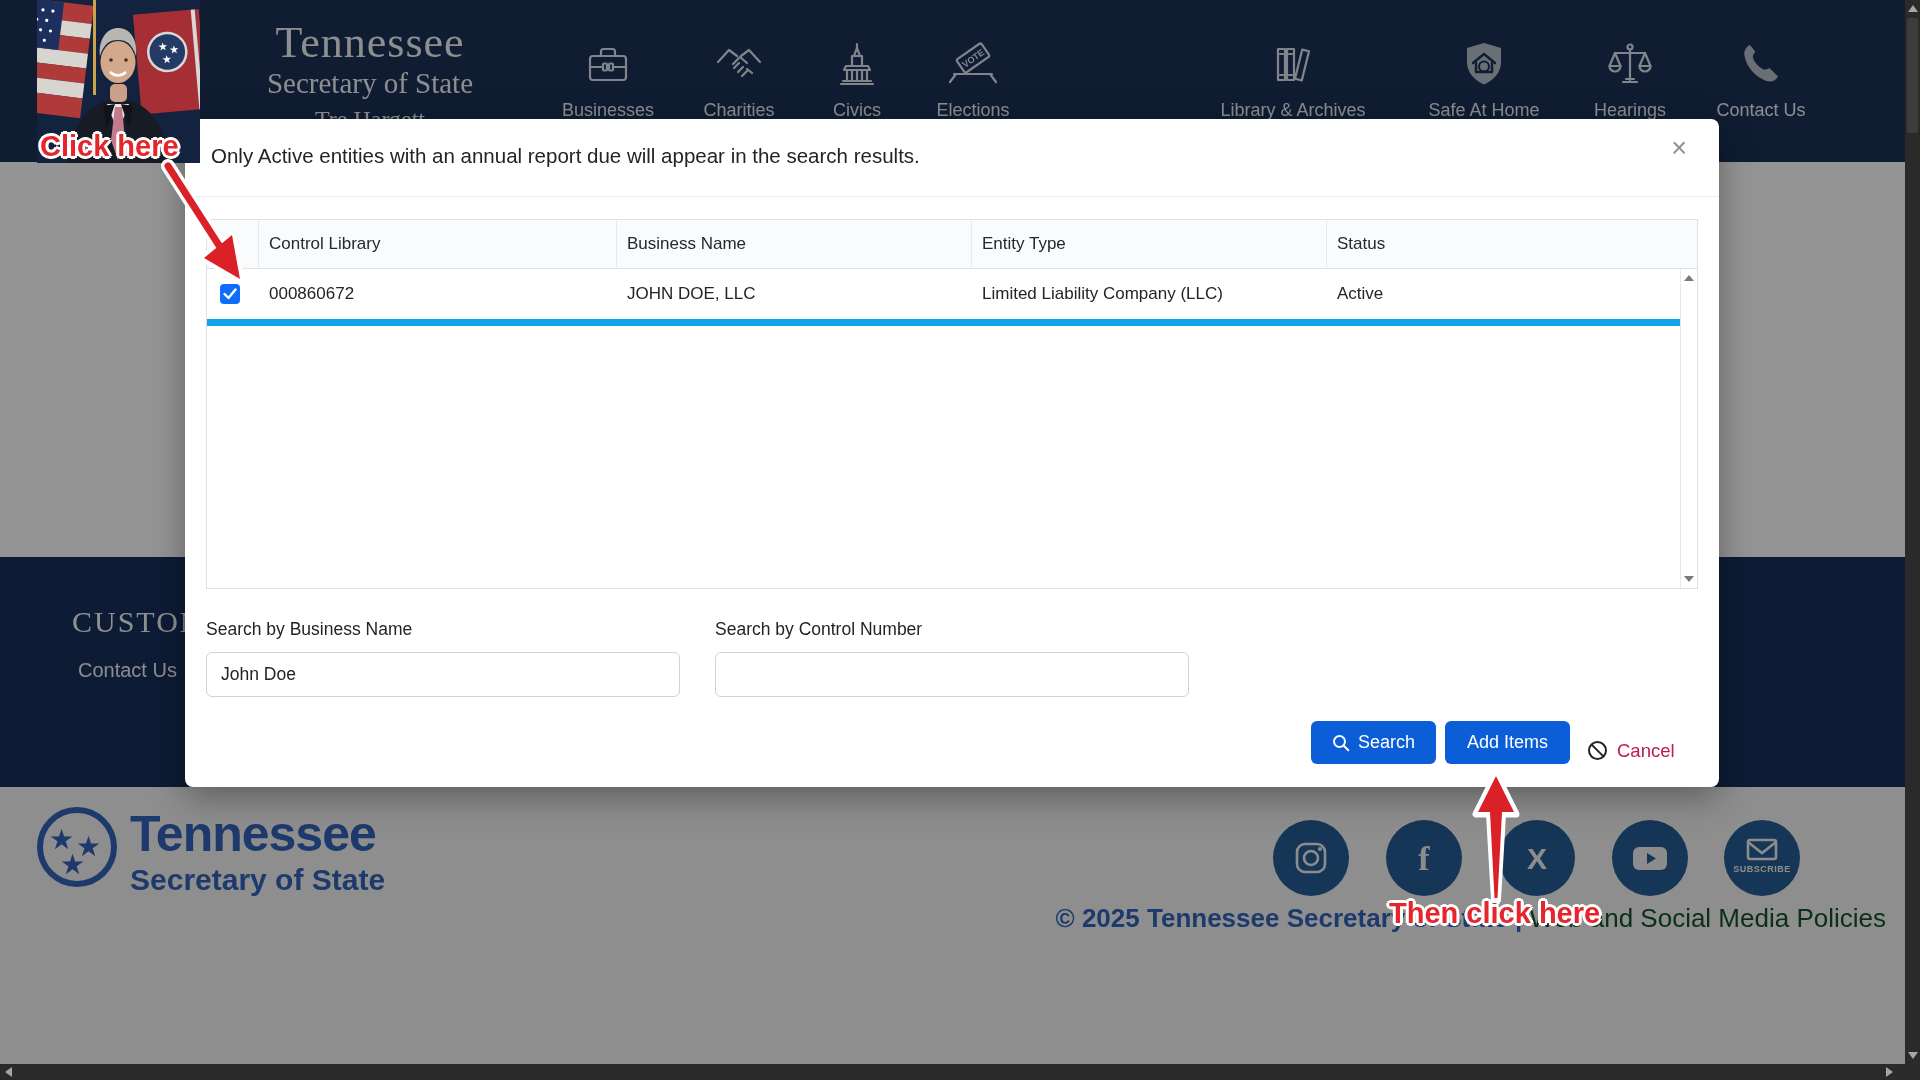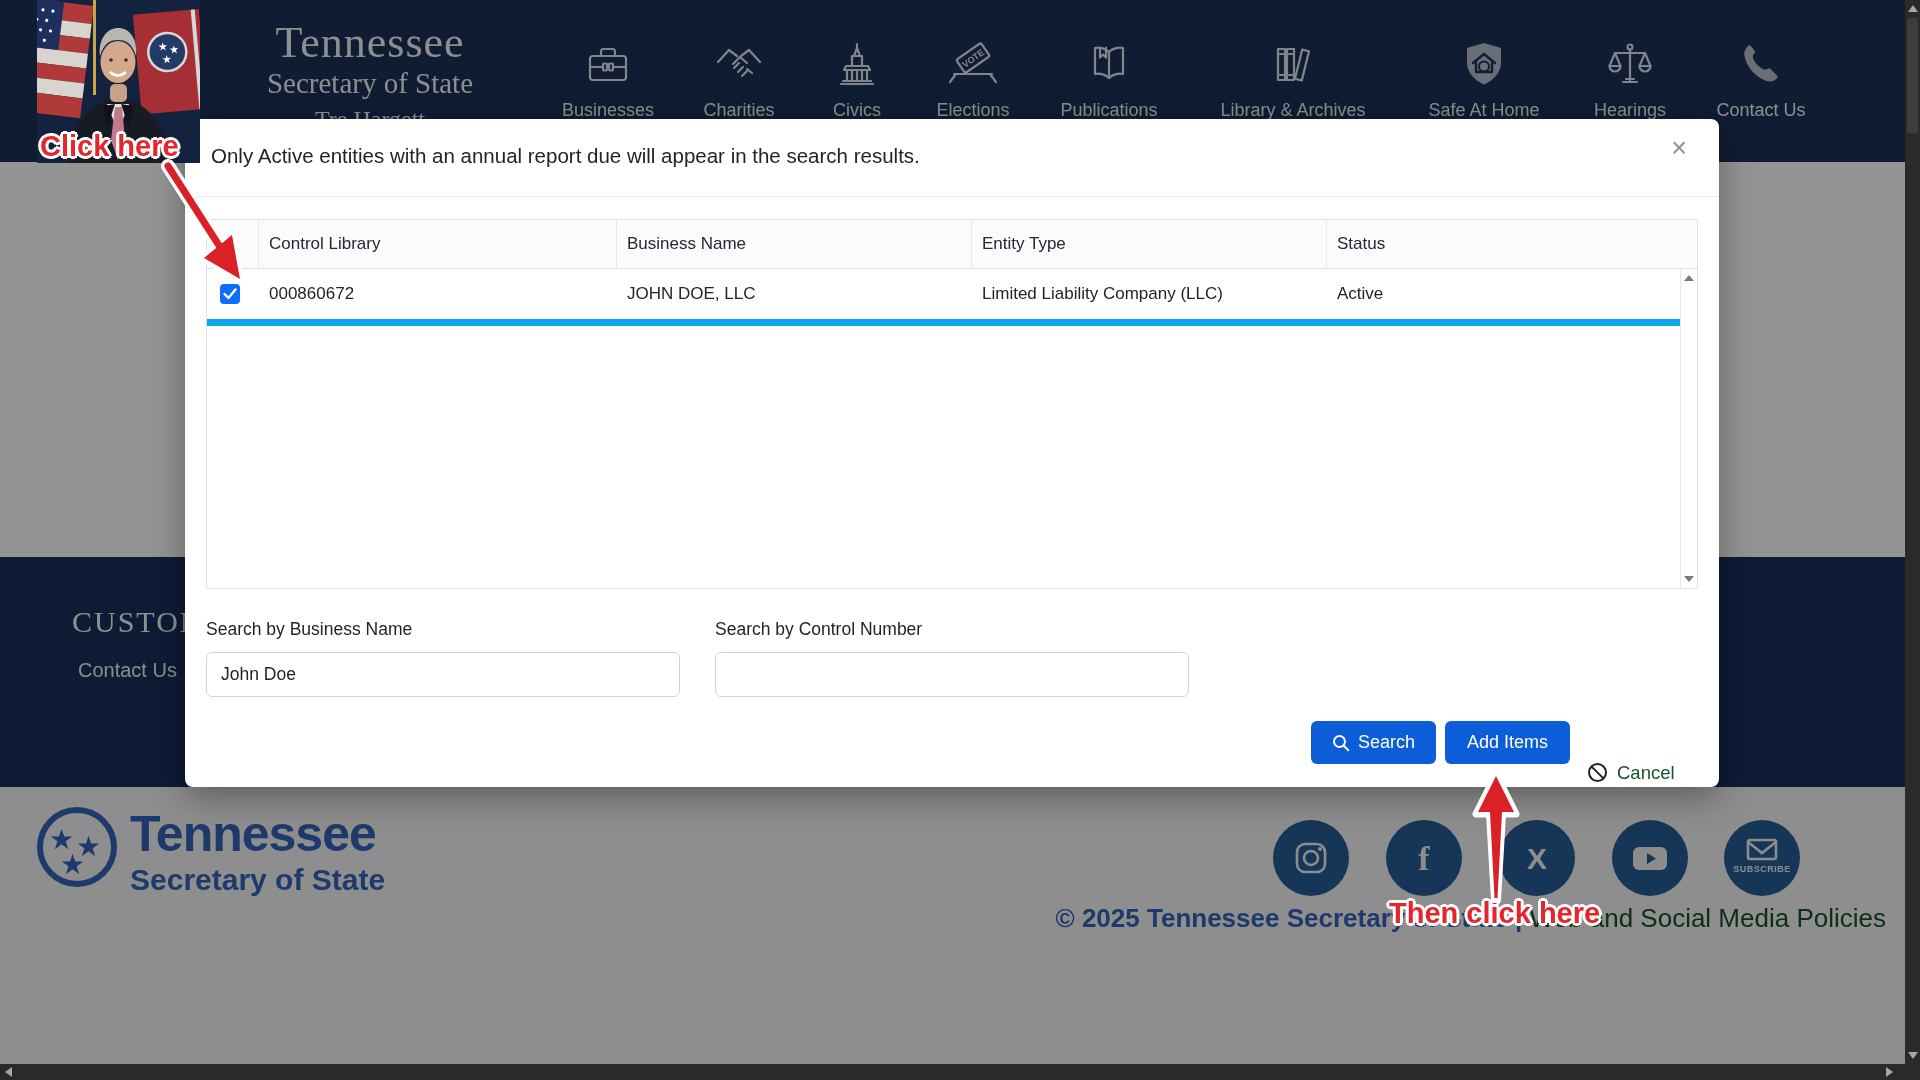--- a/index.html
+++ b/index.html
@@ -61,21 +61,21 @@
             border-right:5px solid transparent;border-bottom:6px solid #7a7a7a;}
   .tri-down-s{position:absolute;left:3px;bottom:6px;width:0;height:0;border-left:5px solid transparent;
             border-right:5px solid transparent;border-top:6px solid #7a7a7a;}
 
   .field-label{position:absolute;font-size:17.5px;color:#212529;top:500px;}
   .field{position:absolute;top:533px;width:474px;height:45px;border:1px solid #ced4da;border-radius:6px;
          font-size:17.5px;color:#212529;padding:0 14px;box-sizing:border-box;font-family:"Liberation Sans",sans-serif;outline:none;}
   .btn{position:absolute;top:602px;height:43px;border:none;border-radius:6px;background:#0b5ed7;color:#fff;
        font-size:18px;display:flex;align-items:center;justify-content:center;gap:8px;cursor:pointer;
        font-family:"Liberation Sans",sans-serif;}
-  .btn-cancel{position:absolute;top:632px;height:43px;background:none;border:none;color:#14532d;font-size:18.5px;
+  .btn-cancel{position:absolute;top:610px;height:43px;background:none;border:none;color:#be185d;font-size:18.5px;
        display:flex;align-items:center;gap:9px;cursor:pointer;font-family:"Liberation Sans",sans-serif;}
 
   
   .anno{z-index:30;position:absolute;}
   .photo{left:37px;top:0;width:163px;height:163px;}
   .red-note{font-size:29px;font-weight:bold;color:#e6242b;white-space:nowrap;
     text-shadow:-2px -2px 0 #fff,2px -2px 0 #fff,-2px 2px 0 #fff,2px 2px 0 #fff,
                 -3px 0 0 #fff,3px 0 0 #fff,0 -3px 0 #fff,0 3px 0 #fff;}
   .note1{left:40px;top:130px;}
   .note2{left:1389px;top:897px;}
@@ -155,30 +155,20 @@
             <rect x="13" y="14" width="30" height="16" rx="2"></rect>
             <text x="28" y="25.5" text-anchor="middle" font-size="9" font-weight="bold" fill="#dfe6ef" stroke="none" font-family="Liberation Sans, sans-serif">VOTE</text>
           </g>
           <path d="M9 38 h38"></path>
           <path d="M5 46 l6 -8 M51 46 l-6 -8"></path>
         </svg>
       </div>
       <div class="nav-label">Elections</div>
     </div>
 
-    <div class="nav-item" style="left:1109px">
-      <div class="nav-icon">
-        <svg width="56" height="56" viewBox="0 0 56 56">
-          <path d="M28 16 c-4 -4 -10 -5 -14 -4 v26 c4 -1 10 0 14 4 c4 -4 10 -5 14 -4 v-26 c-4 -1 -10 0 -14 4 z"></path>
-          <path d="M28 16 v26"></path>
-          <path d="M19 12.5 v9 l3 -3 3 3 v-10"></path>
-        </svg>
-      </div>
-      <div class="nav-label">Publications</div>
-    </div>
 
     <div class="nav-item" style="left:1293px">
       <div class="nav-icon">
         <svg width="56" height="56" viewBox="0 0 56 56">
           <rect x="13" y="13" width="7" height="31"></rect>
           <rect x="22" y="13" width="7" height="31"></rect>
           <path d="M15 18 h3 M24 18 h3 M15 39 h3 M24 39 h3"></path>
           <g transform="rotate(14 37 29)">
               <rect x="33.5" y="14" width="7" height="30"></rect>
             </g>

